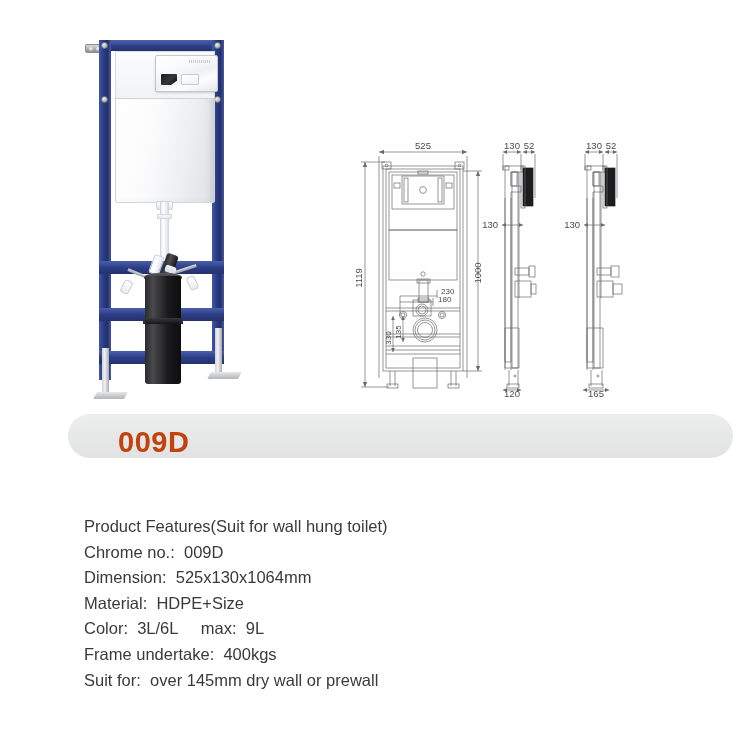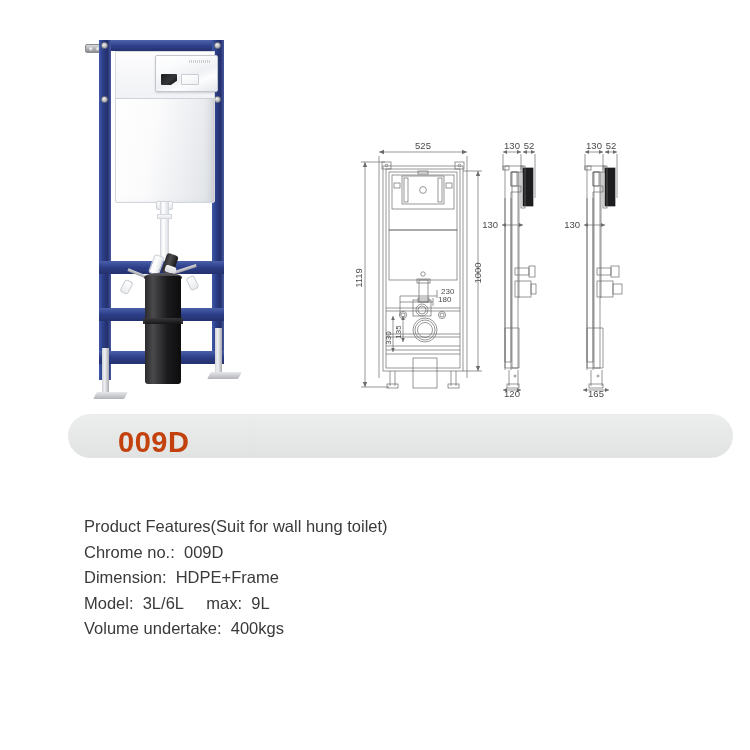--- a/index.html
+++ b/index.html
@@ -358,18 +358,20 @@
       </g>
     </svg>
   </div>
 
   <div class="banner"></div>
   <div class="banner-title">009D</div>
 
   <div class="specs">
     <div class="spec-line">Product Features(Suit for wall hung toilet)</div>
     <div class="spec-line">Chrome no.:  009D</div>
-    <div class="spec-line">Dimension:  HDPE+Frame</div>
-    <div class="spec-line">Model:  3L/6L     max:  9L</div>
-    <div class="spec-line">Volume undertake:  400kgs</div>
+    <div class="spec-line">Dimension:  525x130x1064mm</div>
+    <div class="spec-line">Material:  HDPE+Size</div>
+    <div class="spec-line">Color:  3L/6L     max:  9L</div>
+    <div class="spec-line">Frame undertake:  400kgs</div>
+    <div class="spec-line">Suit for:  over 145mm dry wall or prewall</div>
   </div>
 
 </div>
 
 </body></html>

